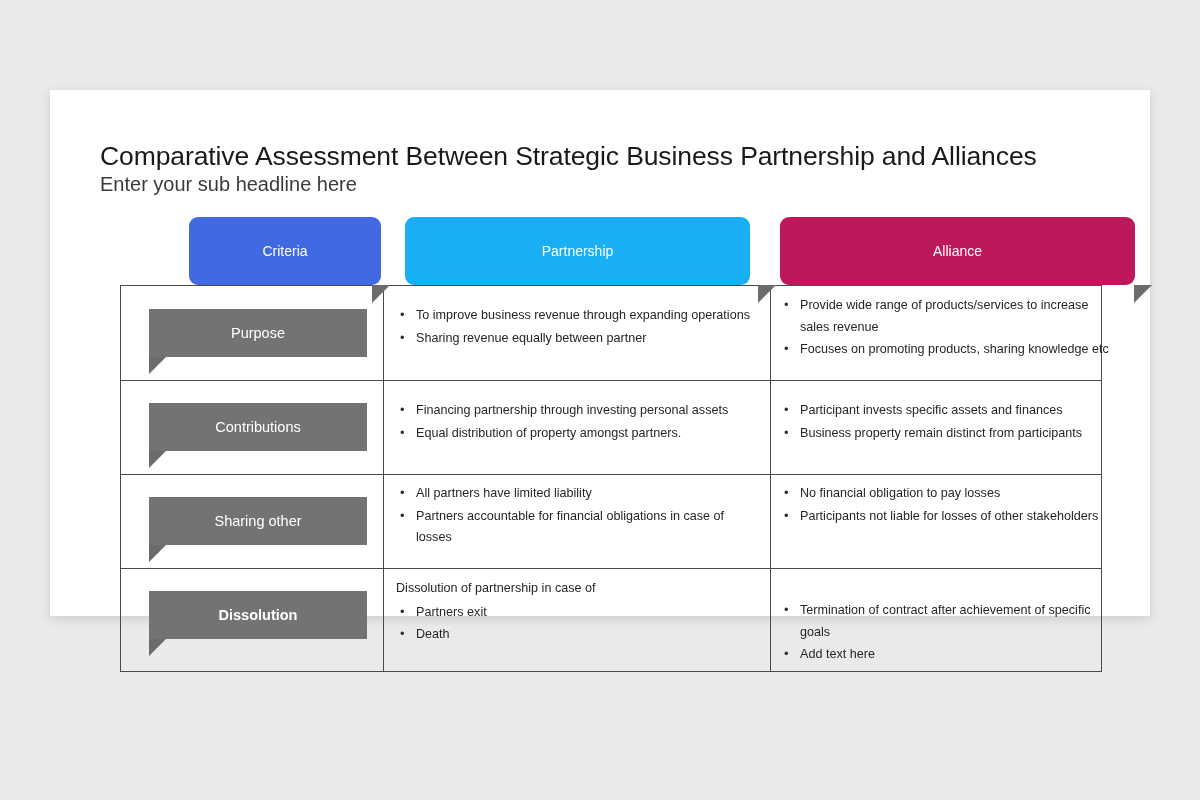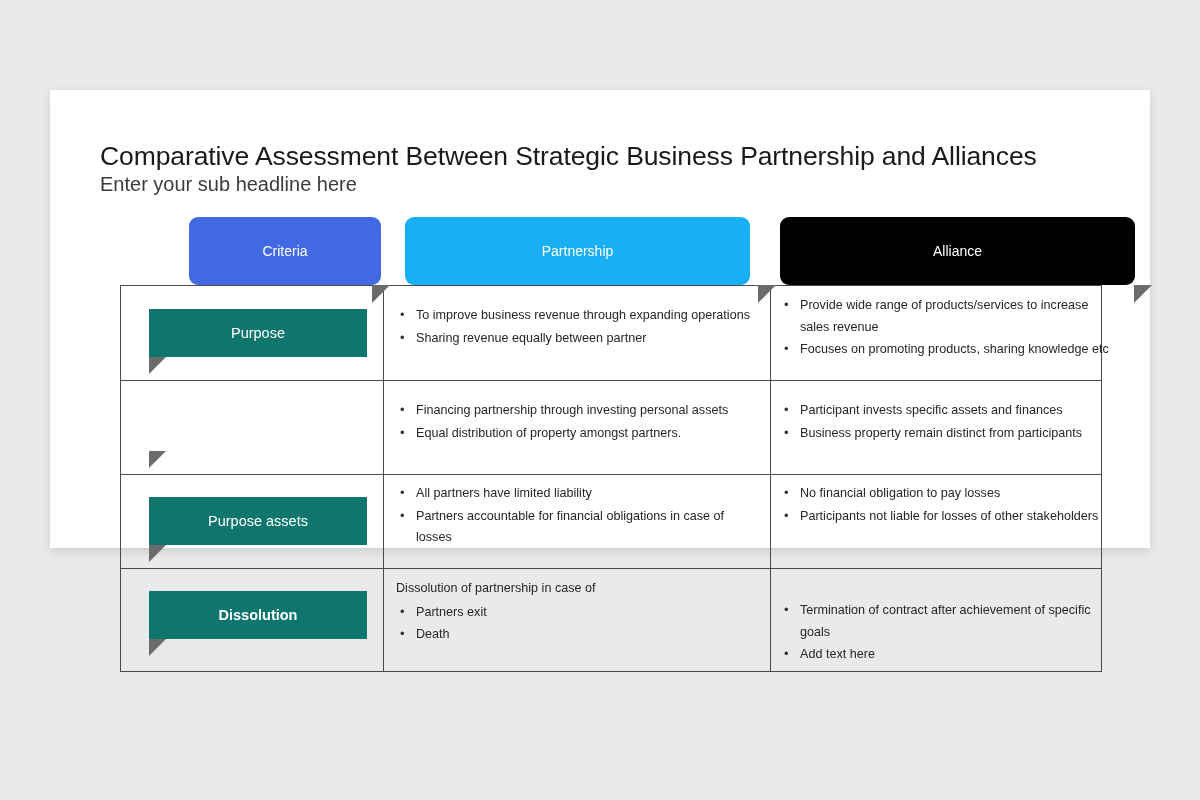--- a/index.html
+++ b/index.html
@@ -8,21 +8,21 @@
     width: 1200px;
     height: 800px;
     background: #e9eaec;
     font-family: "Liberation Sans", sans-serif;
   }
   #slide {
     position: absolute;
     left: 50px;
     top: 90px;
     width: 1100px;
-    height: 458px;
+    height: 526px;
     background: #ffffff;
     box-shadow: 0 3px 10px rgba(0,0,0,0.13);
   }
   #title {
     position: absolute;
     left: 50px;
     top: 33px;
     width: 1000px;
     font-size: 26.5px;
     color: #1a1a1a;
@@ -78,21 +78,21 @@
     background: #6b6b6b;
     clip-path: polygon(0 0, 100% 0, 0 100%);
   }
 
   
   .chip {
     position: absolute;
     left: 29px;
     width: 218px;
     height: 48px;
-    background: #0f766e;
+    background: #737373;
     color: #ffffff;
     font-size: 14.5px;
     display: flex;
     align-items: center;
     justify-content: center;
     text-align: center;
   }
   .chip-shadow {
     position: absolute;
     left: 29px;
@@ -155,21 +155,21 @@
     <div class="hdr-shadow" style="left:252px; top:68px;"></div>
     <div class="hdr-shadow" style="left:638px; top:68px;"></div>
     <div class="hdr-shadow" style="left:1014px; top:68px;"></div>
 
     <div class="hdr" style="left:69px; width:192px; background:#4169e1;">
       <span>Criteria</span>
     </div>
     <div class="hdr" style="left:285px; width:345px; background:#18aff4;">
       <span>Partnership</span>
     </div>
-    <div class="hdr" style="left:660px; width:355px; background:#000000;">
+    <div class="hdr" style="left:660px; width:355px; background:#be185d;">
       <span>Alliance</span>
     </div>
 
     <div class="chip-shadow" style="top:140px;"></div>
     <div class="chip" style="top:92px;">
       <span>Purpose</span>
     </div>
     <div class="cell" style="left:276px; top:88px; width:365px;">
       <ul>
         <li>To improve business revenue through expanding operations</li>
@@ -177,36 +177,39 @@
       </ul>
     </div>
     <div class="cell" style="left:660px; top:78px; width:340px;">
       <ul>
         <li>Provide wide range of products/services to increase sales revenue</li>
         <li>Focuses on promoting products, sharing knowledge etc</li>
       </ul>
     </div>
 
     <div class="chip-shadow" style="top:234px;"></div>
+    <div class="chip" style="top:186px;">
+      <span>Contributions</span>
+    </div>
     <div class="cell" style="left:276px; top:183px; width:365px;">
       <ul>
         <li>Financing partnership through investing personal assets</li>
         <li>Equal distribution of property amongst partners.</li>
       </ul>
     </div>
     <div class="cell" style="left:660px; top:183px; width:340px;">
       <ul>
         <li>Participant invests specific assets and finances</li>
         <li>Business property remain distinct from participants</li>
       </ul>
     </div>
 
     <div class="chip-shadow" style="top:328px;"></div>
     <div class="chip" style="top:280px;">
-      <span>Purpose assets</span>
+      <span>Sharing other</span>
     </div>
     <div class="cell" style="left:660px; top:266px; width:340px;">
       <ul>
         <li>No financial obligation to pay losses</li>
         <li>Participants not liable for losses of other stakeholders</li>
       </ul>
     </div>
     <div class="cell" style="left:276px; top:266px; width:365px;">
       <ul>
         <li>All partners have limited liability</li>

